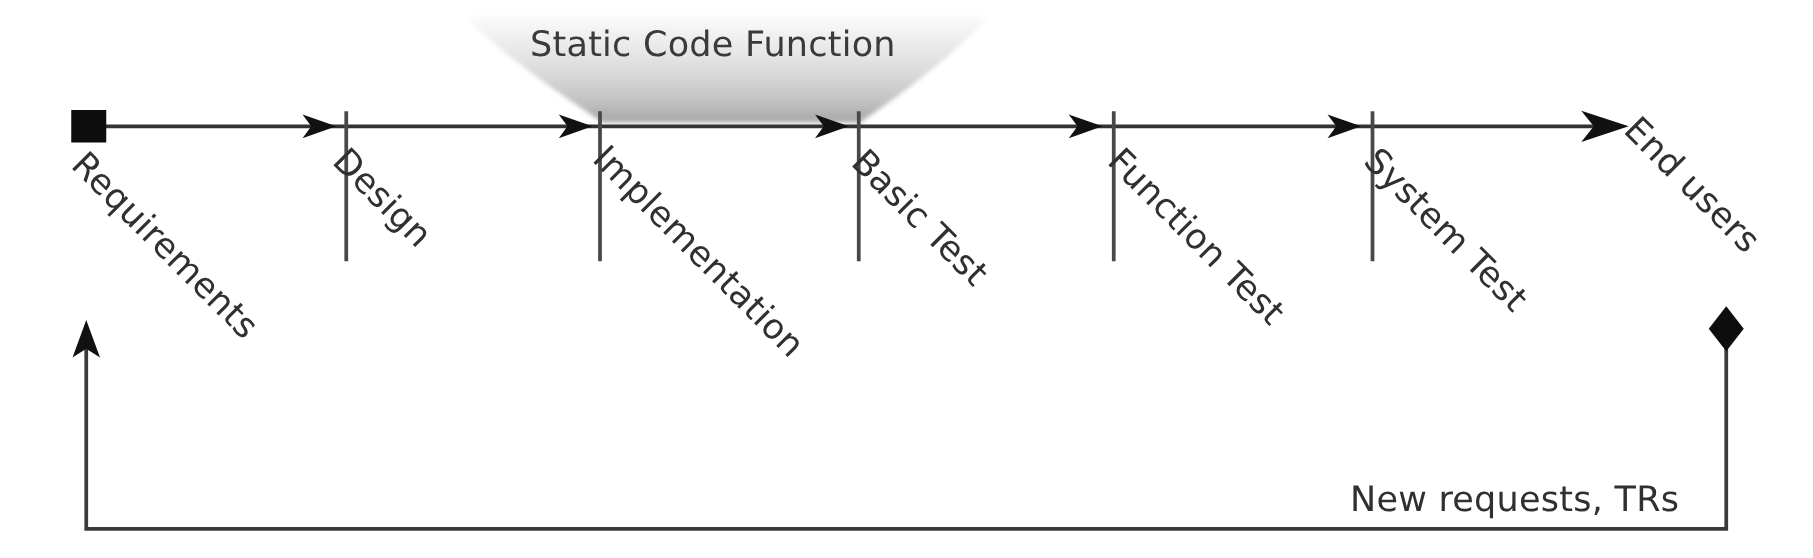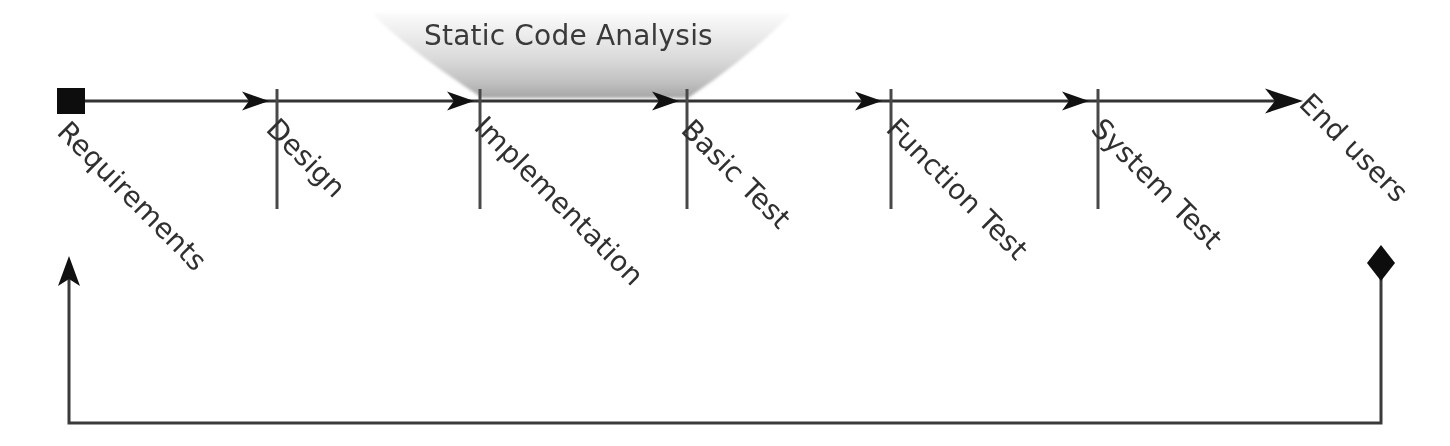--- a/index.html
+++ b/index.html
@@ -61,24 +61,25 @@
     <line x1="1098" y1="89" x2="1098" y2="209" stroke="#484848" stroke-width="3"></line>
 
     <polygon points="269,101 242,91.5 249,101 242,110.5" fill="#111111"></polygon>
     <polygon points="474,101 447,91.5 454,101 447,110.5" fill="#111111"></polygon>
     <polygon points="679,101 652,91.5 659,101 652,110.5" fill="#111111"></polygon>
     <polygon points="882,101 855,91.5 862,101 855,110.5" fill="#111111"></polygon>
     <polygon points="1089,101 1062,91.5 1069,101 1062,110.5" fill="#111111"></polygon>
     <polygon points="1303,101 1265,88.5 1275,101 1265,113.5" fill="#111111"></polygon>
   </svg>
 
-  <div class="lbl overlay-title" style="left:424px; top:22px;">Static Code Analysis</div>
+  <div class="lbl overlay-title" style="left:424px; top:22px;">Static Code Function</div>
 
   <div class="lbl rot45" style="left:72px; top:117px;">Requirements</div>
   <div class="lbl rot45" style="left:281px; top:114px;">Design</div>
   <div class="lbl rot45" style="left:489px; top:112px;">Implementation</div>
   <div class="lbl rot45" style="left:696px; top:115px;">Basic Test</div>
   <div class="lbl rot45" style="left:901px; top:114px;">Function Test</div>
   <div class="lbl rot45" style="left:1106px; top:114px;">System Test</div>
   <div class="lbl rot45" style="left:1314px; top:89px;">End users</div>
 
+  <div class="lbl" style="left:1080px; top:386px;">New requests, TRs</div>
 
 </div>
 
 </body></html>

